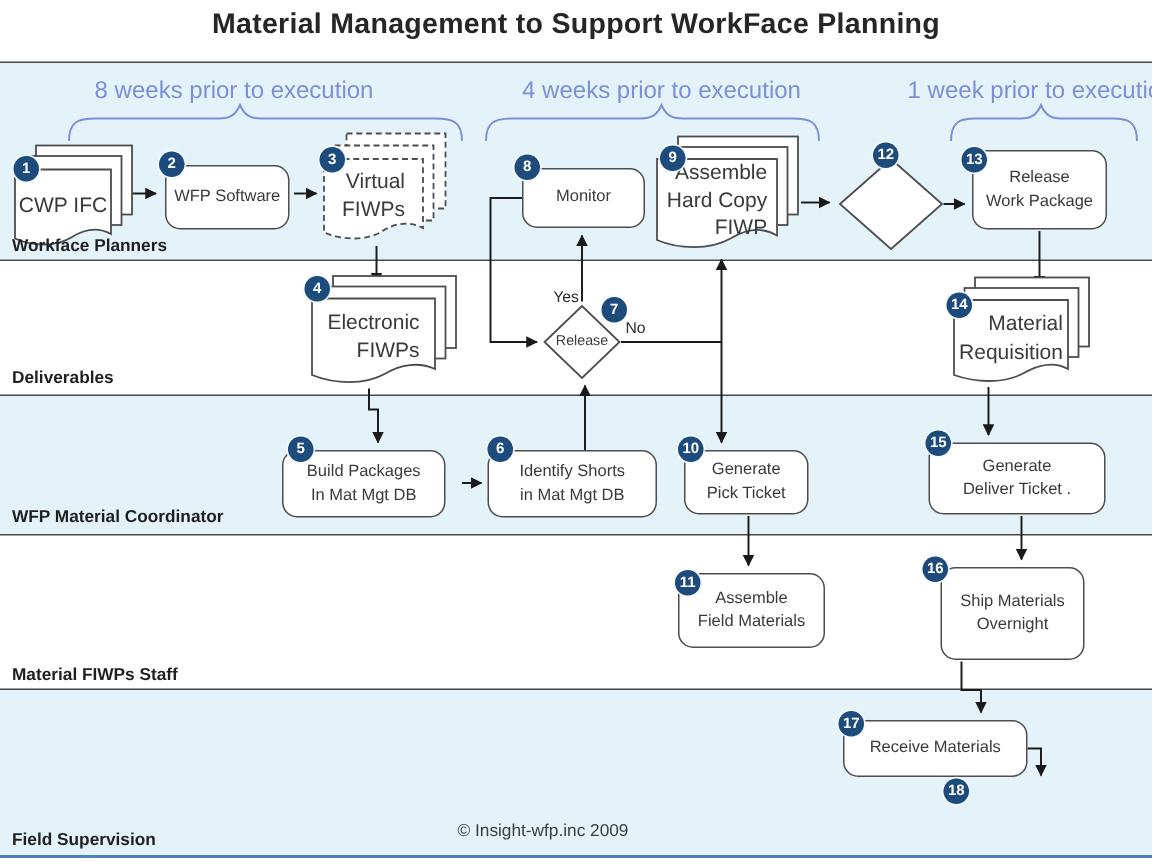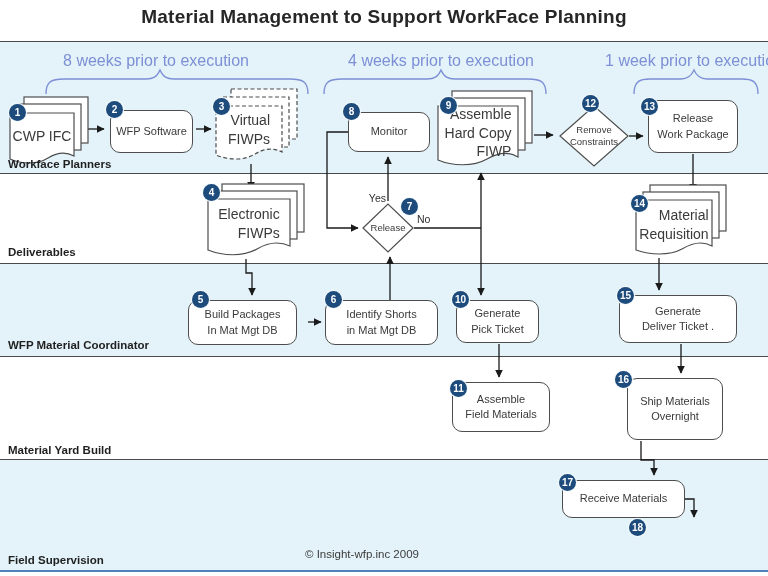--- a/index.html
+++ b/index.html
@@ -44,21 +44,21 @@
 
   <div class="page-title">Material Management to Support WorkFace Planning</div>
 
   <div class="tl-label" style="left:156px;">8 weeks prior to execution</div>
   <div class="tl-label" style="left:441px;">4 weeks prior to execution</div>
   <div class="tl-label" style="left:694px;">1 week prior to execution</div>
 
   <div class="lane-label" style="top:158px;">Workface Planners</div>
   <div class="lane-label" style="top:246px;">Deliverables</div>
   <div class="lane-label" style="top:339px;">WFP Material Coordinator</div>
-  <div class="lane-label" style="top:444px;">Material Yard Build</div>
+  <div class="lane-label" style="top:444px;">Material FIWPs Staff</div>
   <div class="lane-label" style="top:554px;">Field Supervision</div>
 
   <svg class="layer" width="768" height="576">
     <defs>
       <marker id="ah" markerWidth="7" markerHeight="7" refX="5.5" refY="3" orient="auto">
         <path d="M0,0 L6,3 L0,6 Z" fill="#1a1a1a"></path>
       </marker>
     </defs>
     <g stroke="#7d8fd6" stroke-width="1.3" fill="none">
       <path d="M46,94 C46,81 52,79 64,79 L146,79 C153,79 157,77 160,70 C163,77 167,79 174,79 L290,79 C302,79 308,81 308,94"></path>
@@ -164,22 +164,20 @@
 Field Materials</div>
   <div class="box" style="left:648px;top:100px;width:90px;height:53px;">Release
 Work Package</div>
   <div class="box" style="left:619px;top:295px;width:118px;height:48px;">Generate
 Deliver Ticket .</div>
   <div class="box" style="left:627px;top:378px;width:96px;height:62px;">Ship Materials
 Overnight</div>
   <div class="box" style="left:562px;top:480px;width:123px;height:38px;">Receive Materials</div>
 
   <div class="dlabel" style="left:360px;top:222px;width:56px;">Release</div>
-  <div class="dlabel" style="left:556px;top:124px;width:76px;">Remove
-Constraints</div>
 
   <div class="branch" style="left:360px;top:192px;width:26px;text-align:right;">Yes</div>
   <div class="branch" style="left:417px;top:213px;">No</div>
 
   <div class="badge" style="left:9px;top:104px;">1</div>
   <div class="badge" style="left:106px;top:101px;">2</div>
   <div class="badge" style="left:213px;top:98px;">3</div>
   <div class="badge" style="left:203px;top:184px;">4</div>
   <div class="badge" style="left:192px;top:291px;">5</div>
   <div class="badge" style="left:325px;top:291px;">6</div>

